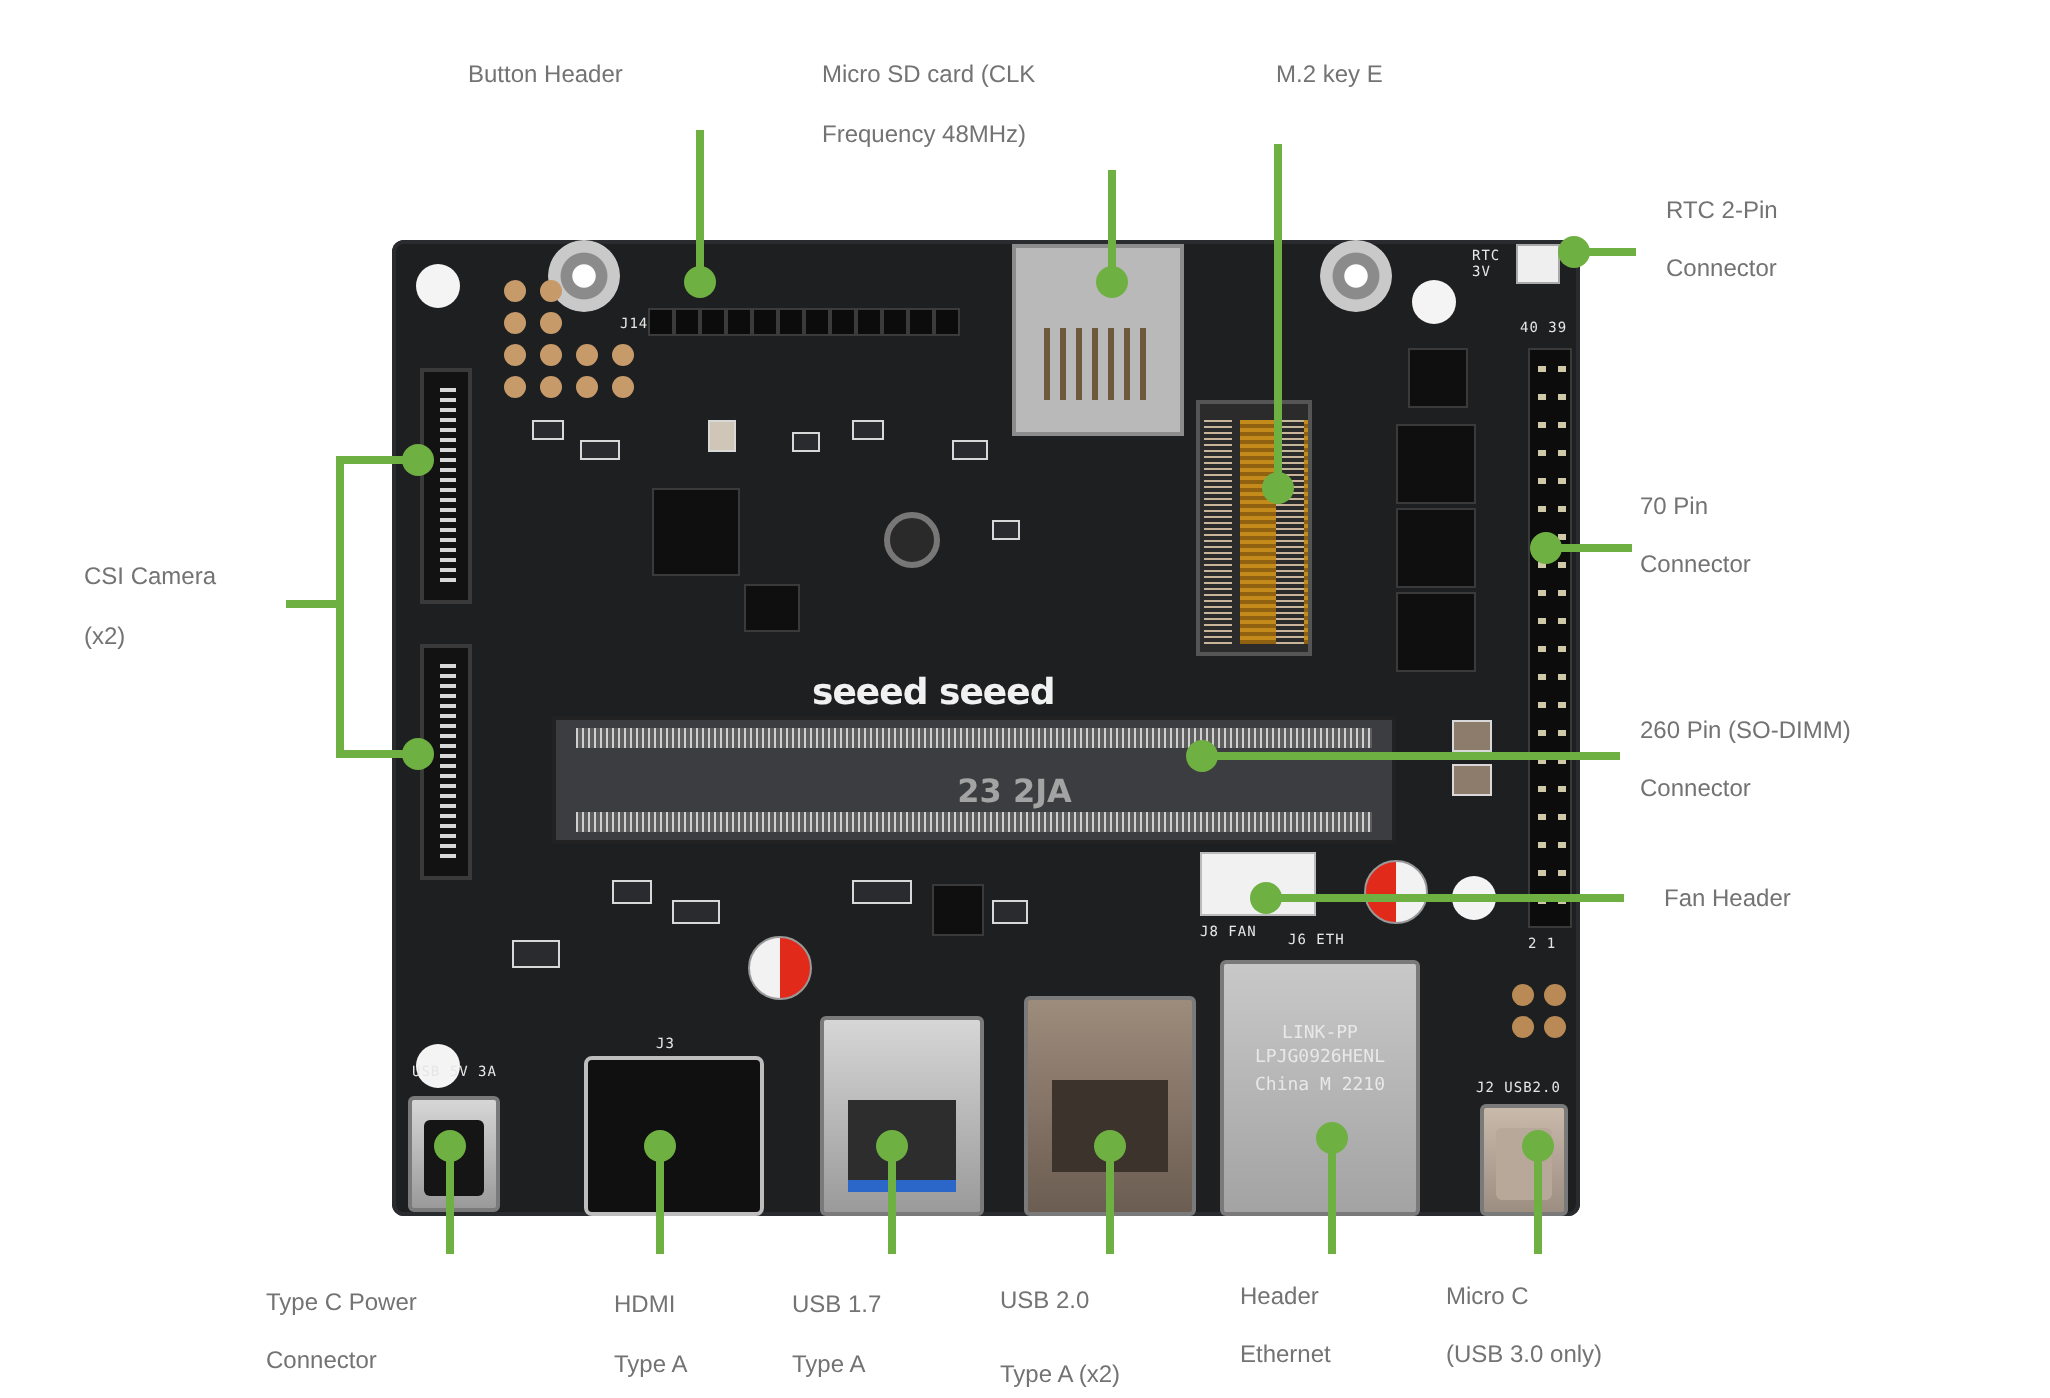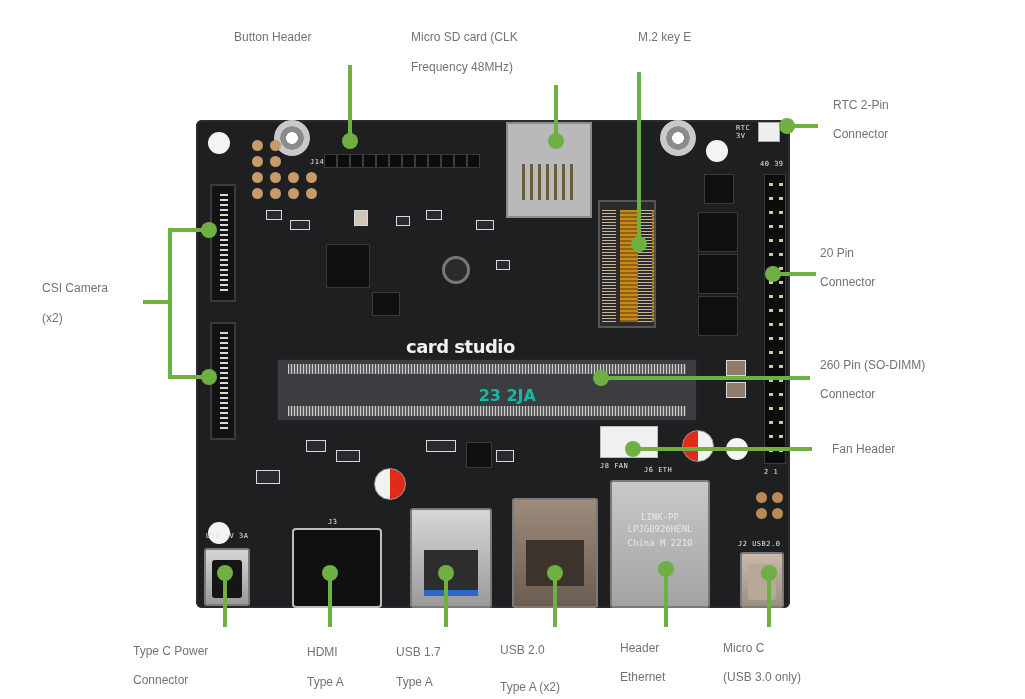--- a/index.html
+++ b/index.html
@@ -46,21 +46,21 @@
 
   .m2 { position:absolute; background:#2b2b2b; border:2px solid #555; }
   .m2 .gold { position:absolute; left:20px; top:8px; width:34px; height:112px;
     background: repeating-linear-gradient(to bottom, #c48a1a 0 2px, #8f6110 2px 4px); }
   .m2 .pins { position:absolute; top:8px; width:14px; height:112px;
     background: repeating-linear-gradient(to bottom, #c9b59a 0 1px, #2b2b2b 1px 3px); }
 
   .sodimm { position:absolute; background:#3c3d40; border:2px solid #222; }
   .sodimm .pinrow { position:absolute; left:10px; right:10px; height:10px;
     background: repeating-linear-gradient(to right, #cfcfcf 0 1px, #5e5e5e 1px 3px); }
-  .sodimm .code { position:absolute; left:48%; top:26px; font-size:16px; font-weight:bold; color:#14b8a6; font-family:"DejaVu Sans", sans-serif; }
+  .sodimm .code { position:absolute; left:48%; top:26px; font-size:16px; font-weight:bold; color:#a3a3a3; font-family:"DejaVu Sans", sans-serif; }
   .brand { position:absolute; color:#f1f1f1; font-family:"DejaVu Sans", sans-serif; font-weight:bold; font-size:18px; letter-spacing:-0.5px; }
 
   .port-metal { position:absolute; background: linear-gradient(180deg,#d6d6d6,#9a9a9a); border:2px solid #7a7a7a; border-radius:3px; }
   .port-usb3 .tongue, .port-usb2 .tongue { position:absolute; left:12px; right:12px; top:40px; height:46px; background:#2d2d2d; }
   .port-usb3 .tongue { border-bottom:6px solid #2b67c9; }
   .port-usb2 { background: linear-gradient(180deg,#9d8b7b,#6c5d52); }
   .port-eth { background: linear-gradient(180deg,#c8c8c8,#a3a3a3); }
   .eth-text { position:absolute; left:0; right:0; text-align:center; color:#e8e8e8; font-size:9px; font-family:"DejaVu Sans Mono", monospace; }
   .port-black { position:absolute; background:#101010; border:2px solid #bdbdbd; border-radius:4px; }
   .cap { position:absolute; width:32px; height:32px; border-radius:50%;
@@ -177,21 +177,21 @@
     <div class="p" style="left:4px; top:246px;"></div>
       <div class="p" style="left:14px; top:246px;"></div>
     <div class="p" style="left:4px; top:260px;"></div>
       <div class="p" style="left:14px; top:260px;"></div>
     <div class="p" style="left:4px; top:274px;"></div>
       <div class="p" style="left:14px; top:274px;"></div>
   </div>
   <span class="silk" style="left:564px; top:40px;">40 39</span>
   <span class="silk" style="left:568px; top:348px;">2 1</span>
 
-  <span class="brand" style="left:210px; top:216px;">card studio</span>
+  <span class="brand" style="left:210px; top:216px;">seeed seeed</span>
 
   <div class="sodimm" style="left:80px; top:238px; width:422px; height:64px;">
     <div class="pinrow" style="top:4px;"></div>
     <div class="code">23 2JA</div>
     <div class="pinrow" style="bottom:4px;"></div>
   </div>
 
   <div class="fan" style="left:404px; top:306px; width:58px; height:32px;"></div>
   <span class="silk" style="left:404px; top:342px;">J8 FAN</span>
 
@@ -253,21 +253,21 @@
 <div class="label" style="left:411px; top:52px;">Frequency 48MHz)</div>
 
 <div class="label" style="left:638px; top:22px;">M.2 key E</div>
 
 <div class="label" style="left:833px; top:90px;">RTC 2-Pin</div>
 <div class="label" style="left:833px; top:119px;">Connector</div>
 
 <div class="label" style="left:42px; top:273px;">CSI Camera</div>
 <div class="label" style="left:42px; top:303px;">(x2)</div>
 
-<div class="label" style="left:820px; top:238px;">20 Pin</div>
+<div class="label" style="left:820px; top:238px;">70 Pin</div>
 <div class="label" style="left:820px; top:267px;">Connector</div>
 
 <div class="label" style="left:820px; top:350px;">260 Pin (SO-DIMM)</div>
 <div class="label" style="left:820px; top:379px;">Connector</div>
 
 <div class="label" style="left:832px; top:434px;">Fan Header</div>
 
 <div class="label" style="left:133px; top:636px;">Type C Power</div>
 <div class="label" style="left:133px; top:665px;">Connector</div>
 

